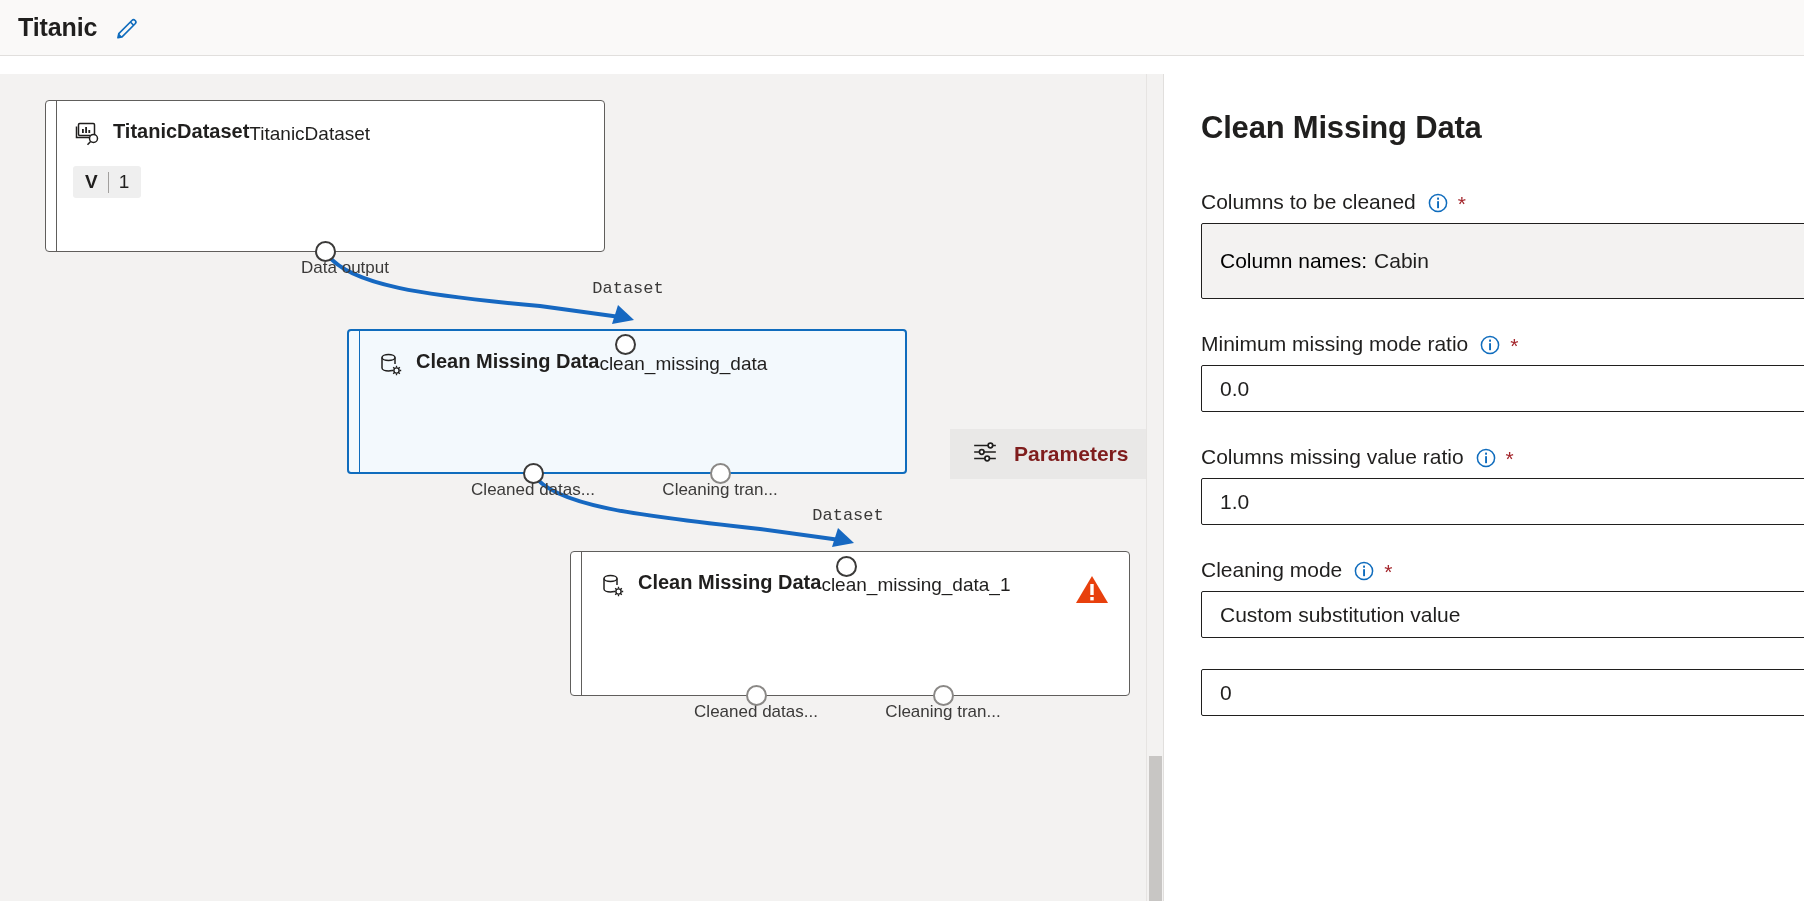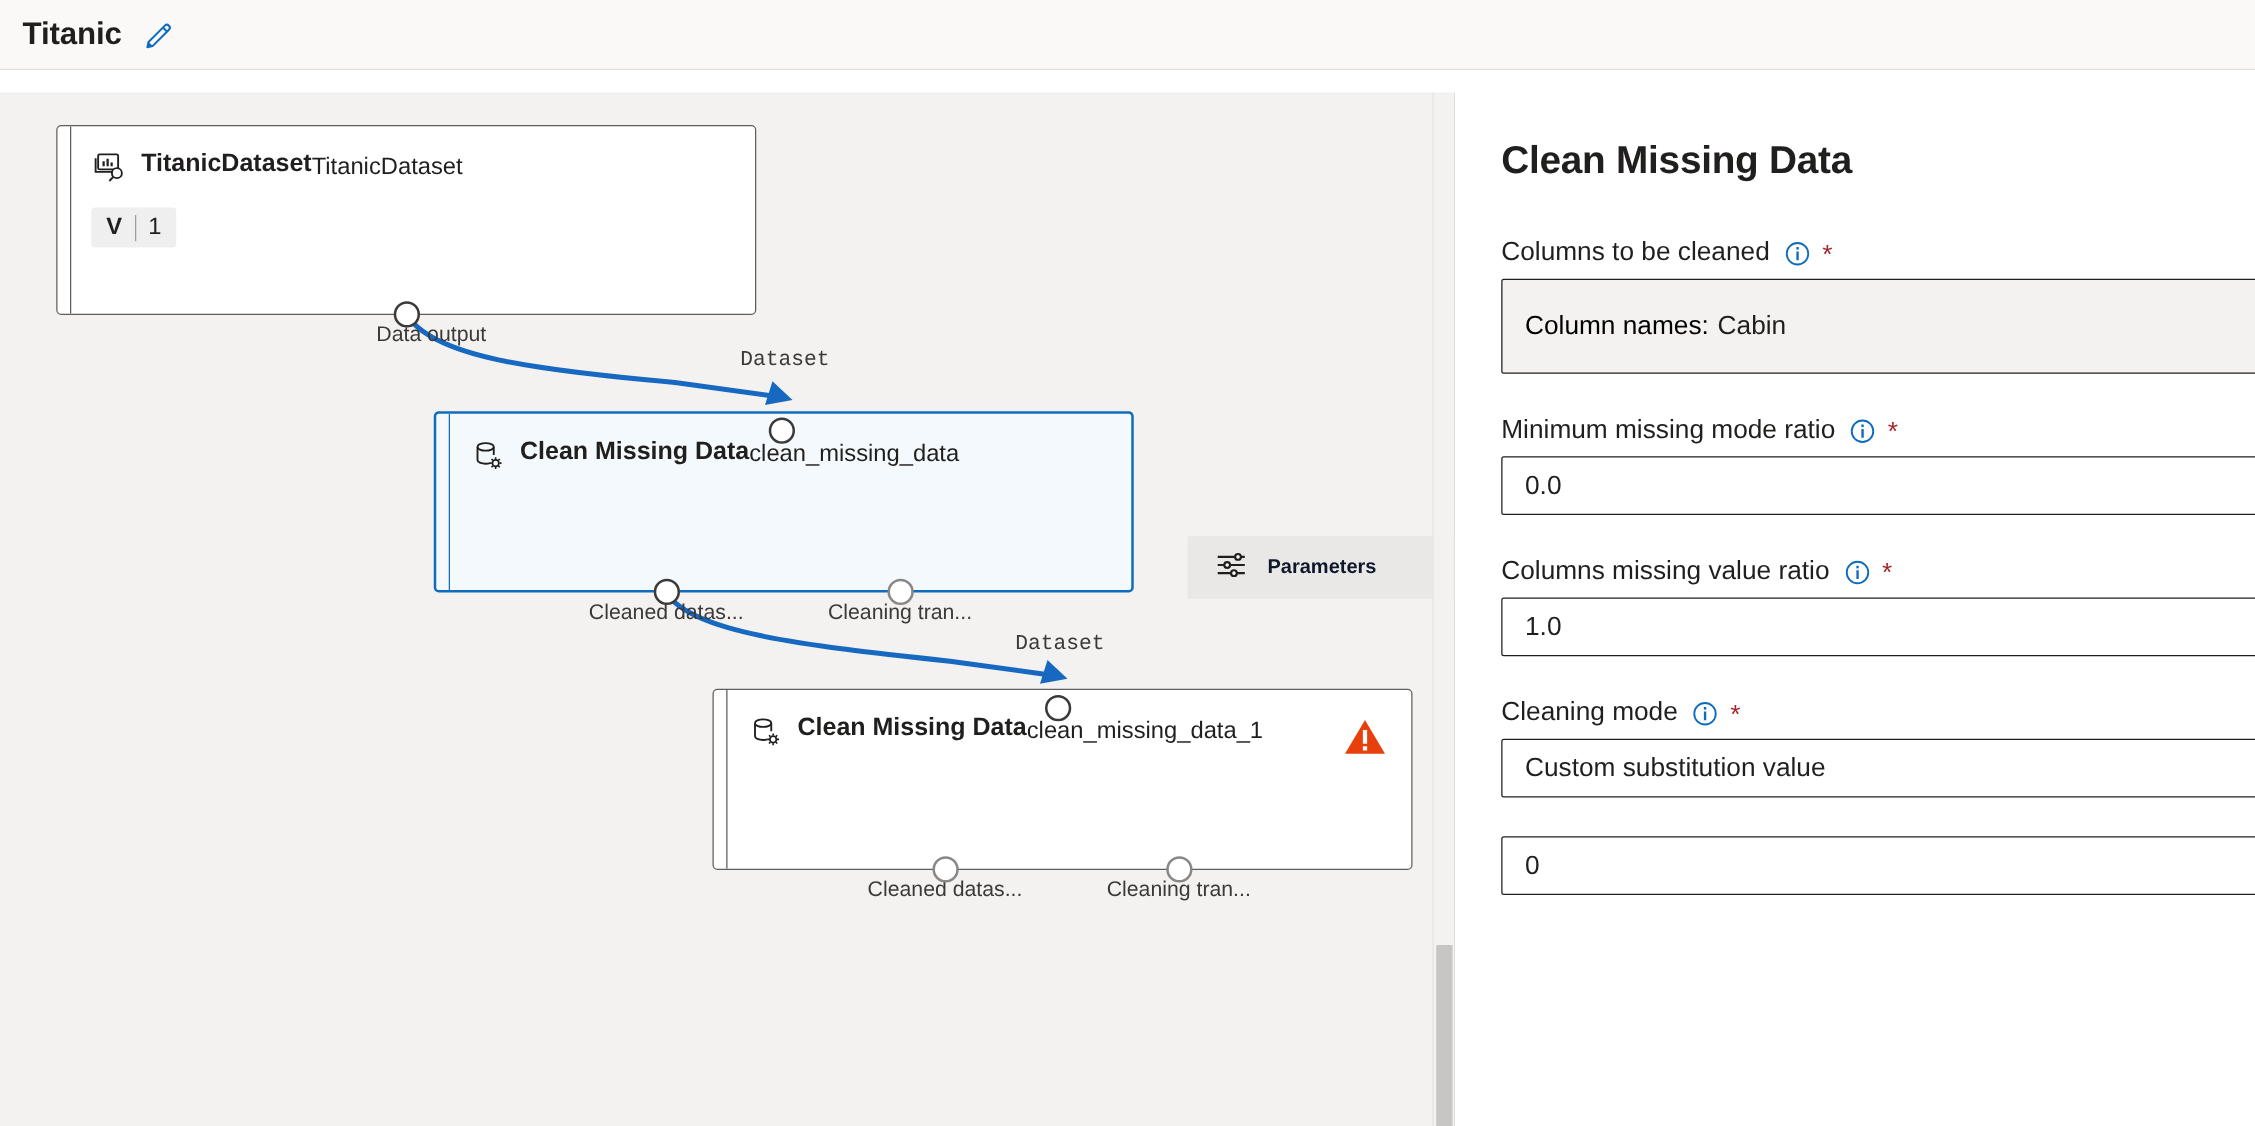--- a/index.html
+++ b/index.html
@@ -96,21 +96,21 @@
   }
 
   
   .param-tab {
     position: absolute; left: 950px; top: 355px;
     width: 213px; height: 50px;
     background: #e9e8e7;
     display: flex; align-items: center; padding-left: 22px;
     cursor: pointer;
   }
-  .param-tab-label { font-size: 16px; font-weight: 600; color: #0f172a; margin-left: 16px; }
+  .param-tab-label { font-size: 21px; font-weight: 600; color: #7f1d1d; margin-left: 16px; }
 
   
   .canvas-scrollbar {
     position: absolute; right: 0px; top: 0; width: 17px; height: 827px;
     background: #f3f2f1; border-left: 1px solid #e6e4e2;
   }
   .canvas-scroll-thumb {
     position: absolute; left: 2px; top: 682px; width: 13px; height: 210px;
     background: #c8c6c4; border-radius: 0px;
   }

